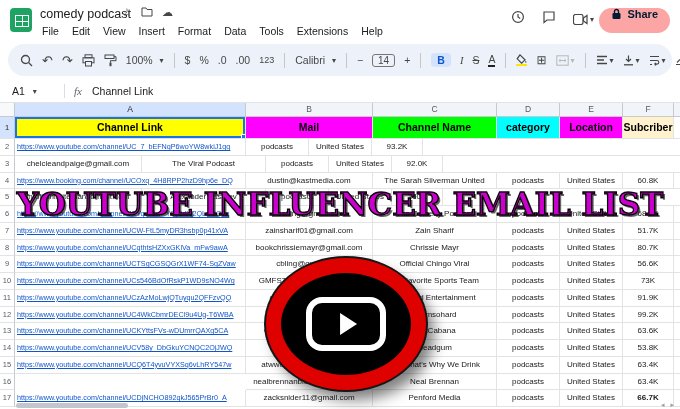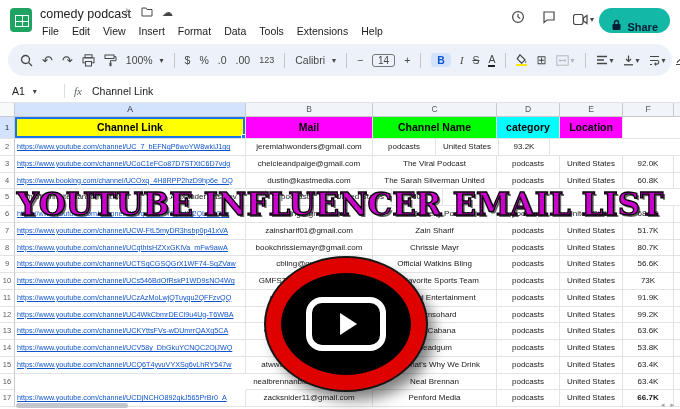--- a/index.html
+++ b/index.html
@@ -13,22 +13,22 @@
   .sheets-icon .grid{position:absolute;left:5px;top:7px;width:12px;height:10px;
        background:
          linear-gradient(#fff,#fff) 0 4.5px/12px 1px no-repeat,
          linear-gradient(#fff,#fff) 5.5px 0/1px 10px no-repeat;
        border:1px solid #fff;}
   .doc-title{position:absolute;left:40px;top:7px;font-size:12.5px;color:#202124;}
   .title-icons{position:absolute;left:122px;top:6px;font-size:11px;color:#444746;display:flex;gap:9px;align-items:center;}
   .menubar{position:absolute;left:36px;top:24px;display:flex;gap:1px;font-size:10.5px;color:#202124;}
   .menu-item{padding:1px 6px;border-radius:6px;cursor:default;}
   .top-actions{position:absolute;right:86px;top:10px;display:flex;gap:17px;align-items:center;color:#444746;}
-  .share-btn{position:absolute;right:10px;top:8px;height:25px;background:#14b8a6;border-radius:14px;
-       display:flex;align-items:flex-end;gap:5px;padding:0 12px;font-size:11px;color:#001d35;font-weight:bold;}
+  .share-btn{position:absolute;right:10px;top:8px;height:25px;background:#fca5a5;border-radius:14px;
+       display:flex;align-items:flex-start;gap:5px;padding:0 12px;font-size:11px;color:#001d35;font-weight:bold;}
   .caret{font-size:8px;color:#444746;}
 
   
   .toolbar{position:absolute;left:8px;top:44px;width:664px;height:32px;background:#edf2fa;border-radius:16px;
        display:flex;align-items:center;padding:0 12px;box-sizing:border-box;gap:9px;
        font-size:10.5px;color:#444746;}
   .tb-sep{width:1px;height:15px;background:#c4c7c5;margin:0 1px;flex:none;}
   .tb{display:flex;align-items:center;gap:2px;flex:none;}
   .tb svg{display:block}
   .tb-text{font-size:10.5px;color:#444746;}
@@ -263,34 +263,33 @@
       <div class="colfill"></div>
     </div>
   <div>
       <div class="sheet-row hrow">
         <div class="gutter sel">1</div>
         <div class="cell hcell selected" style="width: 231px; background: rgb(255, 255, 0);">Channel Link<div class="sel-handle"></div></div>
         <div class="cell hcell" style="width: 127px; background: rgb(255, 0, 255);">Mail</div>
         <div class="cell hcell" style="width: 124px; background: rgb(0, 255, 0);">Channel Name</div>
         <div class="cell hcell" style="width: 63px; background: rgb(0, 255, 255);">category</div>
         <div class="cell hcell" style="width: 63px; background: rgb(255, 0, 255);">Location</div>
+        <div class="cell hcell" style="width: 51px; background: rgb(255, 242, 204);">Subcriber</div>
         <div class="rowfill"></div>
       </div>
       <div class="sheet-row drow">
         <div class="gutter">2</div>
         <div class="cell dcell col0" style="width: 231px;"><span class="link">https://www.youtube.com/channel/UC_7_bEFNqP6woYW8wkiJ1gg</span></div>
-        <div class="cell dcell col1" style="width: 127px;">jeremiahwonders@gmail.com</div>
         <div class="cell dcell col3" style="width: 63px;">podcasts</div>
         <div class="cell dcell col4" style="width: 63px;">United States</div>
         <div class="cell dcell col5" style="width: 51px;">93.2K</div>
         <div class="rowfill"></div>
       </div>
       <div class="sheet-row drow">
         <div class="gutter">3</div>
-        <div class="cell dcell col0" style="width: 231px;"><span class="link">https://www.youtube.com/channel/UCoC1eFCo87D7STXtC6D7vdg</span></div>
         <div class="cell dcell col1" style="width: 127px;">chelcieandpaige@gmail.com</div>
         <div class="cell dcell col2" style="width: 124px;">The Viral Podcast</div>
         <div class="cell dcell col3" style="width: 63px;">podcasts</div>
         <div class="cell dcell col4" style="width: 63px;">United States</div>
         <div class="cell dcell col5" style="width: 51px;">92.0K</div>
         <div class="rowfill"></div>
       </div>
       <div class="sheet-row drow">
         <div class="gutter">4</div>
         <div class="cell dcell col0" style="width: 231px;"><span class="link">https://www.booking.com/channel/UCOxq_4H8RPP2hzD9hp6e_DQ</span></div>
@@ -337,21 +336,21 @@
         <div class="cell dcell col2" style="width: 124px;">Chrissie Mayr</div>
         <div class="cell dcell col3" style="width: 63px;">podcasts</div>
         <div class="cell dcell col4" style="width: 63px;">United States</div>
         <div class="cell dcell col5" style="width: 51px;">80.7K</div>
         <div class="rowfill"></div>
       </div>
       <div class="sheet-row drow">
         <div class="gutter">9</div>
         <div class="cell dcell col0" style="width: 231px;"><span class="link">https://www.youtube.com/channel/UCTSgCGSQGrX1WF74-SgZVaw</span></div>
         <div class="cell dcell col1" style="width: 127px;">cbling@gmail.com</div>
-        <div class="cell dcell col2" style="width: 124px;">Official Watkins Bling</div>
+        <div class="cell dcell col2" style="width: 124px;">Official Chingo Viral</div>
         <div class="cell dcell col3" style="width: 63px;">podcasts</div>
         <div class="cell dcell col4" style="width: 63px;">United States</div>
         <div class="cell dcell col5" style="width: 51px;">56.6K</div>
         <div class="rowfill"></div>
       </div>
       <div class="sheet-row drow">
         <div class="gutter">10</div>
         <div class="cell dcell col0" style="width: 231px;"><span class="link">https://www.youtube.com/channel/UCs546BdOfRskP1WD9sNO4Wg</span></div>
         <div class="cell dcell col1" style="width: 127px;">GMFSTpodcast@gmail.com</div>
         <div class="cell dcell col2" style="width: 124px;">My Favorite Sports Team</div>

